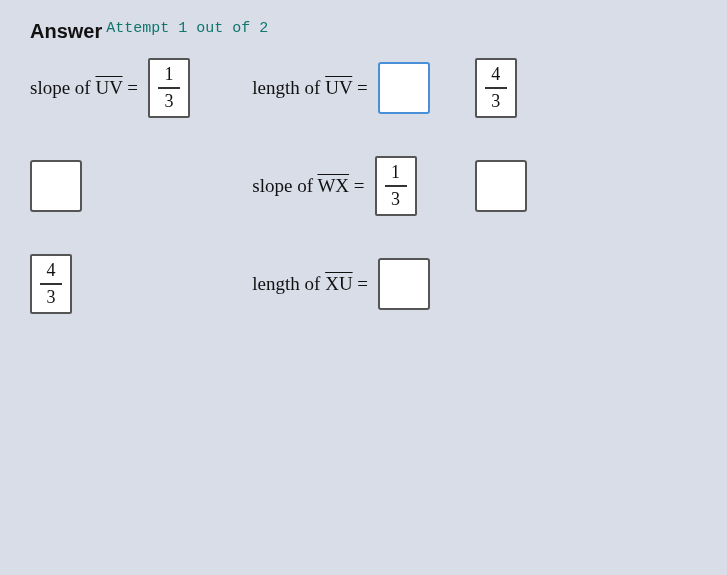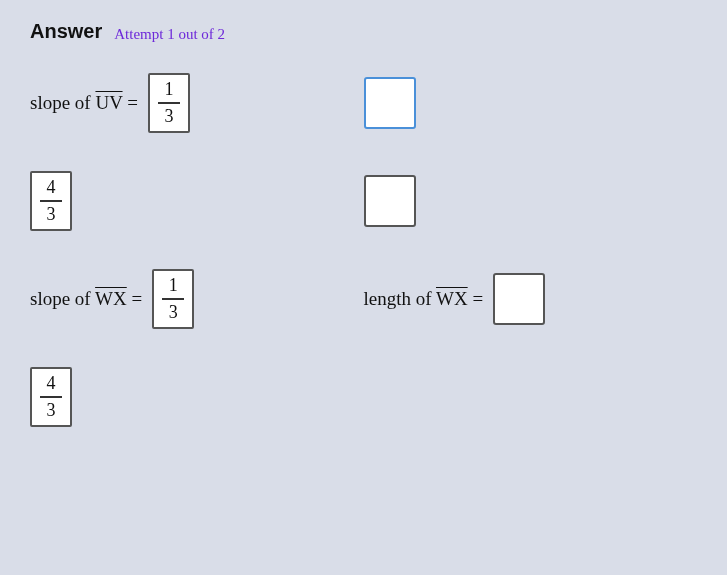--- a/index.html
+++ b/index.html
@@ -7,41 +7,41 @@
     body {
       font-family: Georgia, 'Times New Roman', serif;
       background: #d9dde8;
       width: 727px;
       min-height: 575px;
       padding: 20px 30px;
       color: #111;
     }
 
     .header {
-      margin-bottom: 30px;
+      margin-bottom: 15px;
       display: flex;
-      align-items: flex-end;
-      gap: 12px;
+      align-items: flex-start;
+      gap: 4px;
     }
 
     .header-answer {
       font-weight: 900;
       font-size: 20px;
       font-family: Arial, sans-serif;
     }
 
     .header-attempt {
       font-size: 15px;
-      font-family: Liberation Serif, serif;
-      color: #6d28d9;
+      font-family: Liberation Mono, monospace;
+      color: #0f766e;
     }
 
     .grid {
       display: grid;
-      grid-template-columns: 1fr 1fr;
+      grid-template-columns: 1fr 1fr 1fr;
       row-gap: 38px;
       column-gap: 0px;
       margin-top: 8px;
     }
 
     .cell {
       display: flex;
       align-items: center;
       gap: 10px;
       font-size: 19px;
@@ -112,20 +112,23 @@
 <div class="cell">
     <span class="cell-label">
       slope of <span class="overline">UV</span> =
     </span>
     <div class="fraction-box">
       <div class="numerator">1</div>
       <div class="denominator">3</div>
     </div>
   </div>
     <div class="cell">
+    <span class="cell-label">
+      length of <span class="overline">UV</span> =
+    </span>
     <div class="input-box"></div>
   </div>
     <div class="cell">
     <div class="fraction-box">
       <div class="numerator">4</div>
       <div class="denominator">3</div>
     </div>
   </div>
     <div class="cell">
     <div class="input-box-plain"></div>
@@ -133,24 +136,27 @@
     <div class="cell">
     <span class="cell-label">
       slope of <span class="overline">WX</span> =
     </span>
     <div class="fraction-box">
       <div class="numerator">1</div>
       <div class="denominator">3</div>
     </div>
   </div>
     <div class="cell">
-    <span class="cell-label">
-      length of <span class="overline">WX</span> =
-    </span>
     <div class="input-box-plain"></div>
   </div>
     <div class="cell">
     <div class="fraction-box">
       <div class="numerator">4</div>
       <div class="denominator">3</div>
     </div>
   </div>
+    <div class="cell">
+    <span class="cell-label">
+      length of <span class="overline">XU</span> =
+    </span>
+    <div class="input-box-plain"></div>
+  </div>
   </div>
 
 </body></html>

